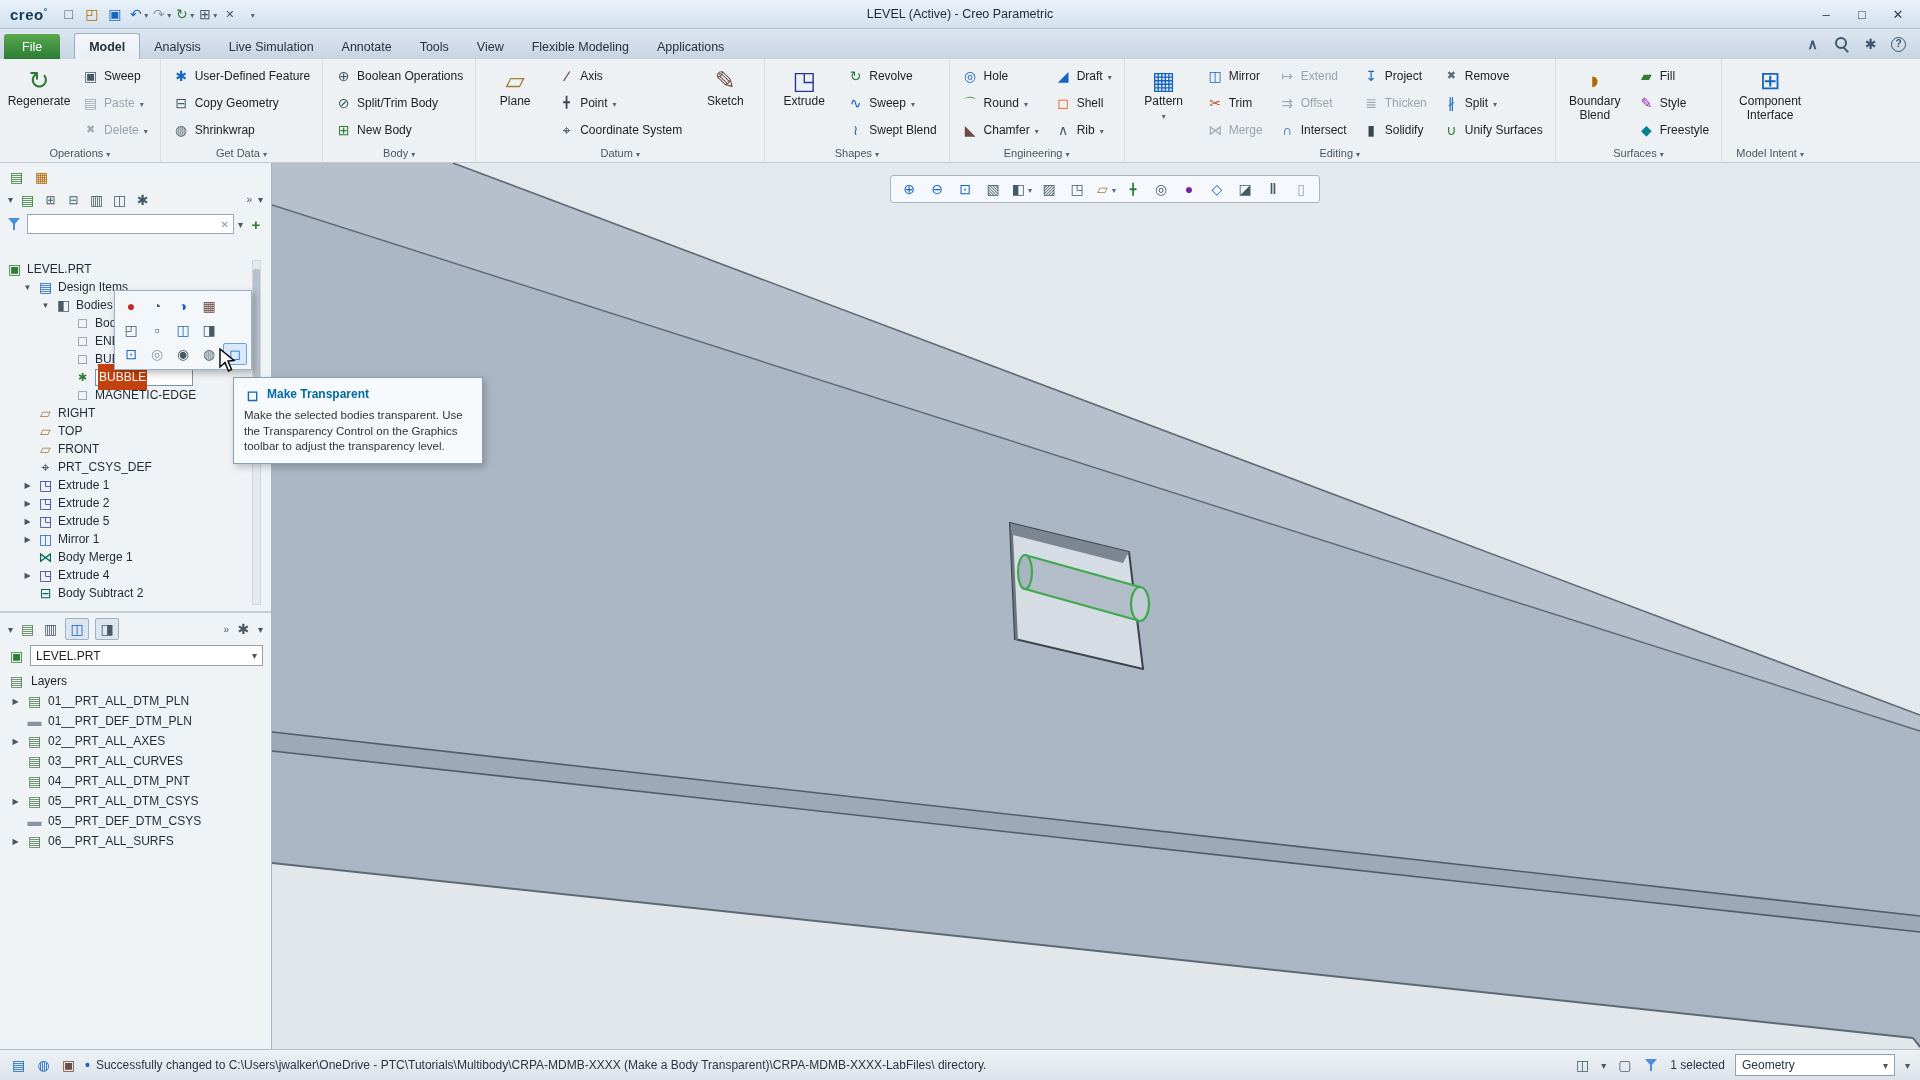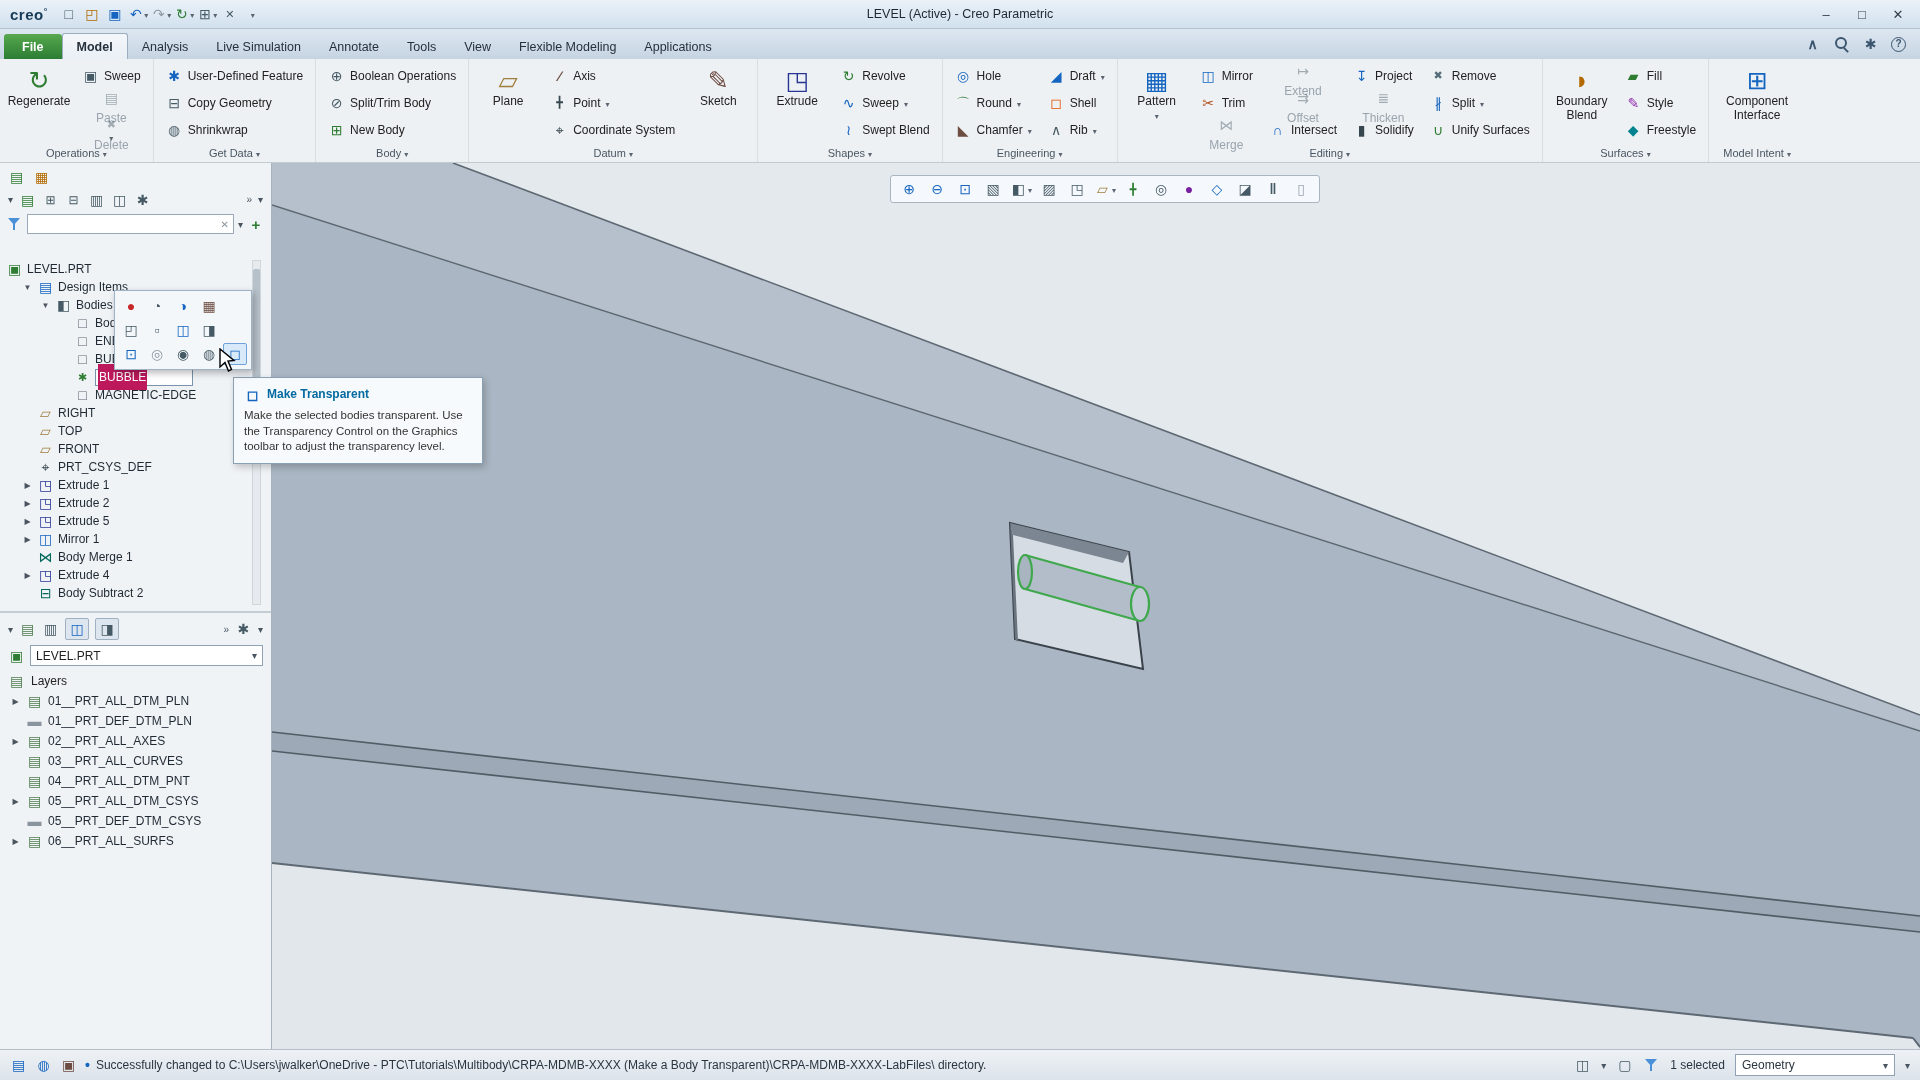--- a/index.html
+++ b/index.html
@@ -12,32 +12,32 @@
   .logo::after { content:"°"; font-size:9px; vertical-align:super; }
   .qat { display:flex; align-items:center; gap:1px; }
   .qbtn { height:22px; min-width:22px; display:flex; align-items:center; justify-content:center; border-radius:2px; }
   .wtitle { position:absolute; left:0; right:0; text-align:center; font-size:12.5px; color:#1c2833; pointer-events:none; }
   .winbtns { margin-left:auto; display:flex; }
   .wbtn { width:36px; height:24px; display:flex; align-items:center; justify-content:center; color:#33404c; font-size:13px; }
 
   
   .tabrow { height:30px; background:linear-gradient(#dde7f1,#c6d4e2); display:flex; align-items:flex-end; padding-left:4px; }
   .tab { padding:6px 14px 5px; font-size:12.5px; color:#26313c; }
-  .tab.file { background:linear-gradient(#57a84e,#2c7d33); color:#fff; font-weight:bold; border-radius:3px 3px 0 0; padding:6px 18px 5px; margin-right:0; }
+  .tab.file { background:linear-gradient(#57a84e,#2c7d33); color:#fff; font-weight:normal; border-radius:3px 3px 0 0; padding:6px 18px 5px; margin-right:14px; }
   .tab.active { background:linear-gradient(#f4f7fa,#e9eff5); border:1px solid #9cadbe; border-bottom:none; border-radius:3px 3px 0 0; font-weight:bold; }
   .tabrow-right { margin-left:auto; display:flex; align-items:center; gap:12px; padding:0 14px; height:100%; }
 
   
   .ribbon { height:104px; background:#eef1f4; border-bottom:1px solid #c2cad2; display:flex; }
   .rgroup { display:flex; flex-direction:column; }
   .rgroup + .rgroup { border-left:1px solid #d9dee3; }
   .rbody { flex:1; display:flex; align-items:stretch; padding:3px 6px 0; gap:4px; }
   .rlabel { height:18px; font-size:11px; color:#495662; display:flex; align-items:center; justify-content:center; gap:3px; padding:0 6px; }
   .caret::after { content:"▾"; font-size:8px; color:#5a6570; }
-  .disabled, .disabled span { color:#9aa4ae !important;flex-direction:column; }
+  .disabled, .disabled span { color:#9aa4ae !important; }
   .disabled .i { opacity:.45; }
   .bigbtn { display:flex; flex-direction:column; align-items:center; width:66px; padding:3px 2px 0; border-radius:3px; text-align:center; line-height:1.15; }
   .blabel { font-size:12px; margin-top:0; }
   .bcol { display:flex; flex-direction:column; }
   .sbtn { height:27px; display:flex; align-items:center; gap:5px; padding:0 6px; border-radius:3px; white-space:nowrap; }
 
   
   .i { width:17px; height:17px; display:inline-flex; align-items:center; justify-content:center; font-size:14px; line-height:1; flex:none; }
   .i.big { width:30px; height:30px; font-size:25px; }
   .i-new::before{content:"□";color:#455a64}
@@ -160,21 +160,21 @@
   .filterrow { display:flex; align-items:center; gap:4px; padding:3px 6px 6px; }
   .filterbox { flex:1; height:20px; background:#fff; border:1px solid #98a8b8; display:flex; align-items:center; padding:0 4px; gap:4px; }
   .filterbox .fx { margin-left:auto; color:#8a949e; font-size:10px; }
   .plusbtn { color:#2e7d32; font-weight:bold; font-size:15px; width:18px; text-align:center; }
 
   .tree { height:371px; padding-top:20px; position:relative; overflow:hidden; }
   .trow { height:18px; display:flex; align-items:center; gap:4px; font-size:12px; color:#1f2933; }
   .tw { width:11px; text-align:center; font-size:8px; color:#4b5560; flex:none; }
   .lvl0{padding-left:6px} .lvl1{padding-left:22px} .lvl2{padding-left:40px} .lvl3{padding-left:74px}
   .editbox { background:#fff; border:1px solid #7a93ad; height:17px; display:flex; align-items:center; padding:0 2px; width:98px; }
-  .editsel { background:#be185d; color:#fff; padding:6px 1px; }
+  .editsel { background:#c2410c; color:#fff; padding:6px 1px; }
   .vscroll { position:absolute; right:10px; top:20px; bottom:6px; width:9px; background:#e6eaee; border:1px solid #cfd6dc; }
   .vthumb { position:absolute; left:0; right:0; top:8px; height:125px; background:#b7c1ca; border-radius:2px; }
 
   .layersbar { border-top:2px solid #c4ccd4; display:flex; align-items:center; gap:6px; padding:5px 8px 3px; }
   .tglbtn { border:1px solid #9fb0c0; background:#dde6ee; border-radius:2px; height:22px; width:24px; display:flex; align-items:center; justify-content:center; }
   .comborow { display:flex; align-items:center; gap:5px; padding:2px 8px; }
   .combo { background:#fff; border:1px solid #8fa1b2; height:21px; display:flex; align-items:center; justify-content:space-between; padding:0 5px; flex:1; }
   .layershead { display:flex; align-items:center; gap:6px; padding:4px 8px 2px; font-size:12px; }
   .lrow { height:20px; display:flex; align-items:center; gap:5px; padding-left:10px; font-size:12px; color:#1f2933; }
 

